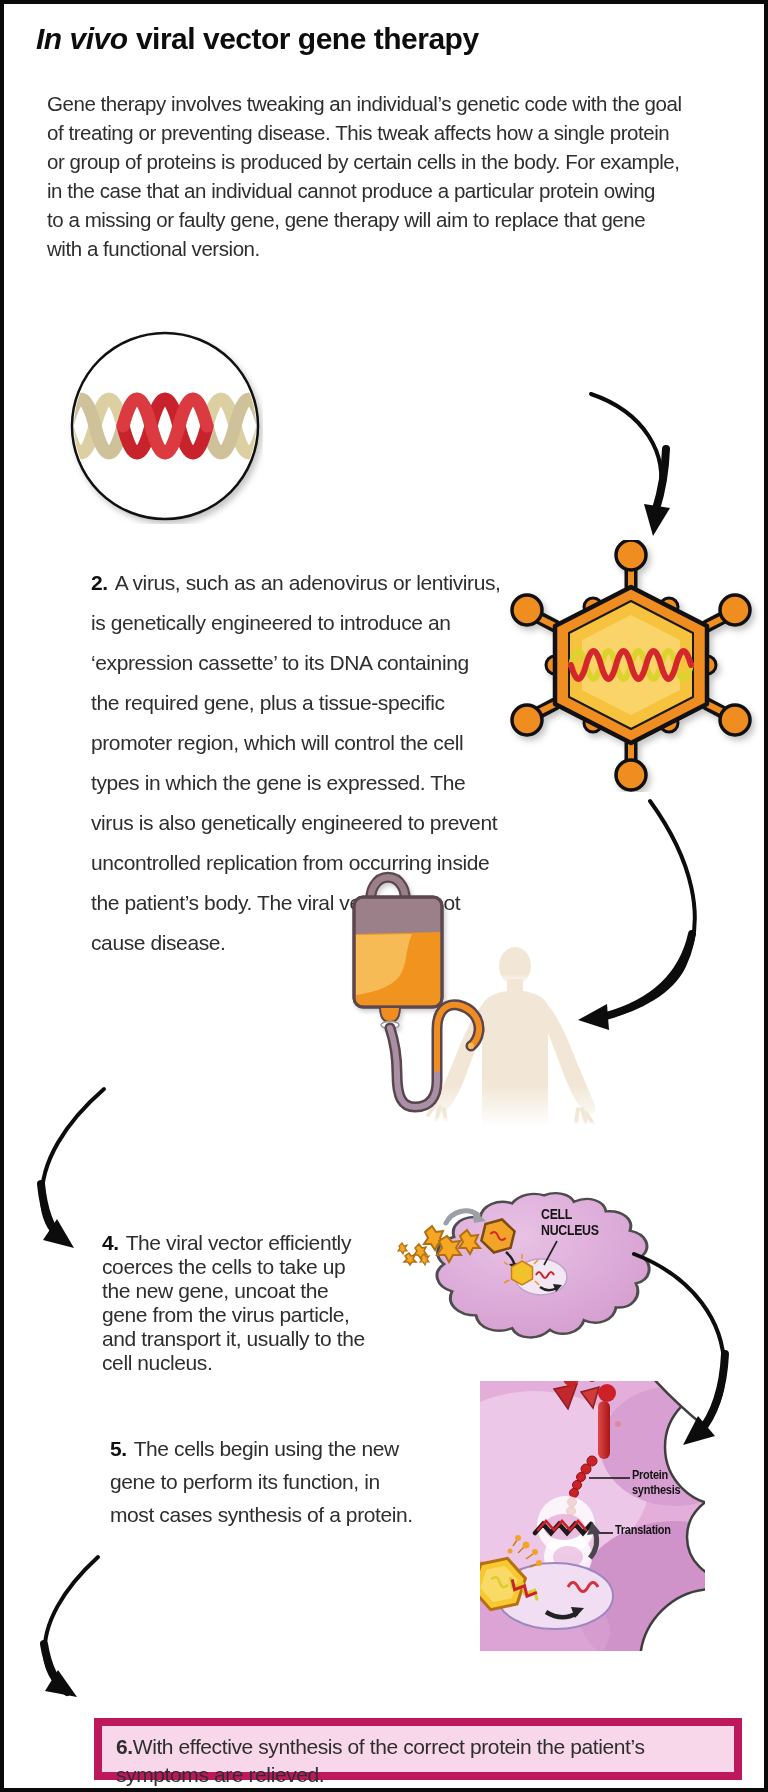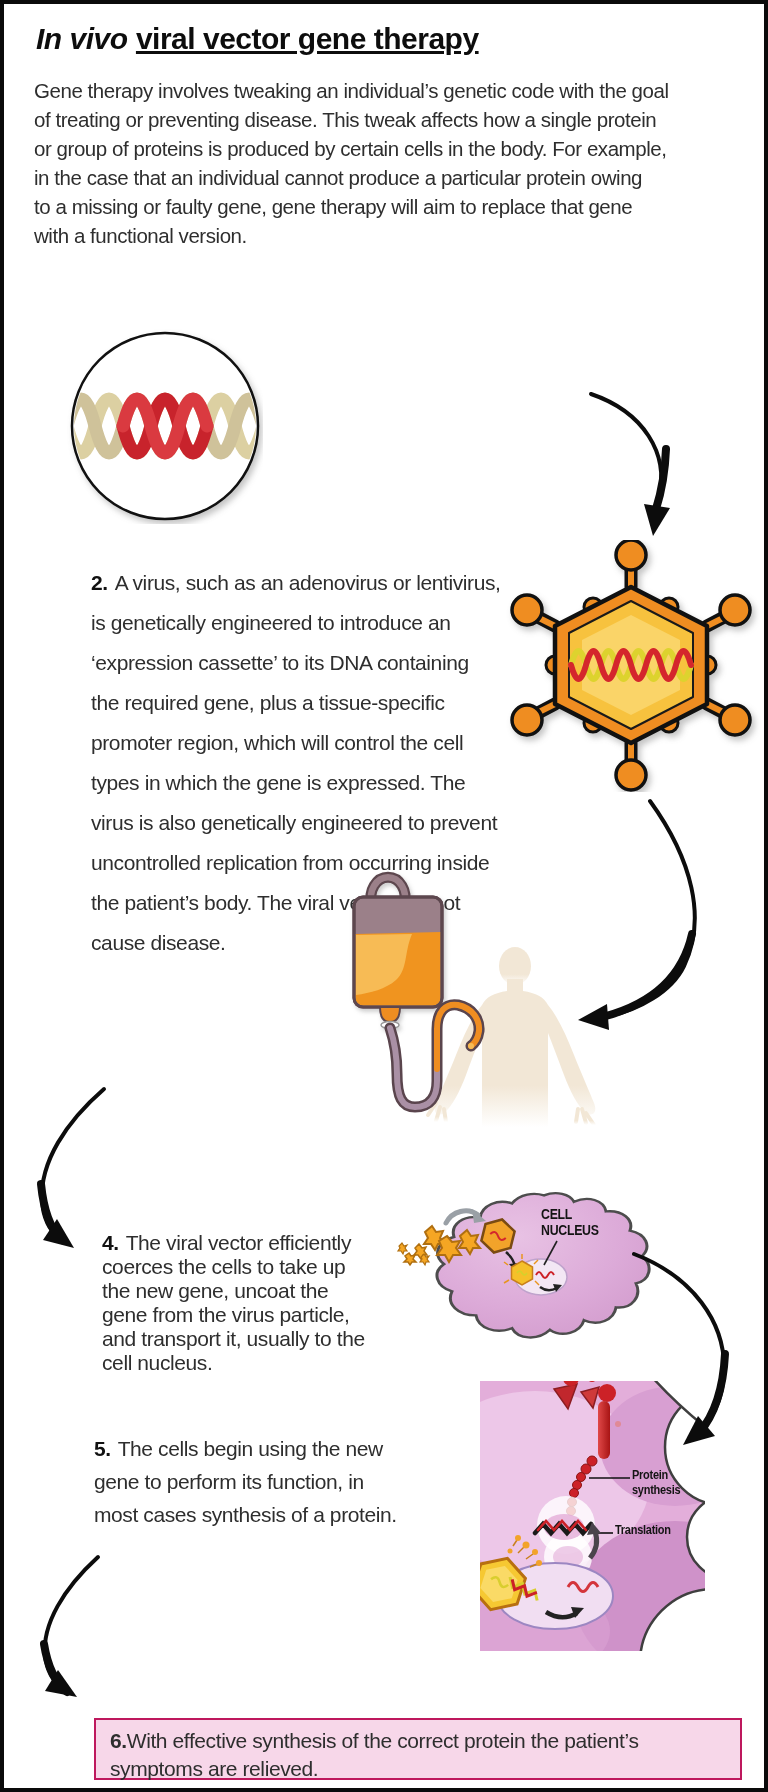--- a/index.html
+++ b/index.html
@@ -4,34 +4,34 @@
 <style>
   html,body{margin:0;padding:0;background:#888;}
   #page{
     position:relative;width:768px;height:1792px;background:#ffffff;
     border:4px solid #0a0a0a;box-sizing:border-box;overflow:hidden;
     font-family:"Liberation Sans",sans-serif;margin:0 auto;
   }
   .abs{position:absolute;}
   #title{left:32px;top:18px;font-size:30px;font-weight:bold;color:#0d0d0d;letter-spacing:-0.5px;}
   #title .it{font-style:italic;text-align:right;}
-  #title .rest{margin-left:0.28em;text-decoration:underline;}
+  #title .rest{margin-left:0.28em;}
   .bodytext{color:#2e2e2e;}
   .lines{white-space:pre-line;}
   #intro{left:30px;top:72px;width:724px;font-size:20.5px;line-height:29px;letter-spacing:-0.45px;}
-  #intro p{margin:0;}
+  #intro p{margin:13px;}
   .step-text{font-size:21px;letter-spacing:-0.4px;}
   .step-text b{margin-right:0.33em;color:#111;}
   #step1{left:266px;top:348px;line-height:31px;}
   #step2{left:87px;top:559px;line-height:40px;}
   #step3{left:82px;top:891px;line-height:29px;}
   #step4{left:98px;top:1189px;line-height:24px;margin-top:38px;}
-  #step5{left:90px;top:1428px;line-height:33px;}
+  #step5{left:106px;top:1428px;line-height:33px;}
   #step6-box{left:90px;top:1714px;width:648px;height:62px;background:#f7d7e9;
-    border:2px solid #be185d;box-sizing:border-box;padding:7px 14px;
+    border:8px solid #be185d;box-sizing:border-box;padding:7px 14px;
     font-size:21px;line-height:28px;letter-spacing:-0.4px;}
   .ill-label{font-weight:bold;color:#141414;transform:scaleX(.88);transform-origin:left top;}
   #lbl-nucleus{left:537px;top:1202px;font-size:14px;line-height:16px;letter-spacing:-0.3px;}
   #lbl-protein{left:628px;top:1464px;font-size:12.5px;line-height:14.5px;letter-spacing:-0.3px;}
   #lbl-translation{left:611px;top:1519px;font-size:12.5px;letter-spacing:-0.3px;}
   .shadow{filter:drop-shadow(3px 4px 3px rgba(60,60,60,.30));}
   .softshadow{filter:drop-shadow(2px 3px 2px rgba(60,60,60,.25));}
   svg{display:block;}
 </style>
 </head>

